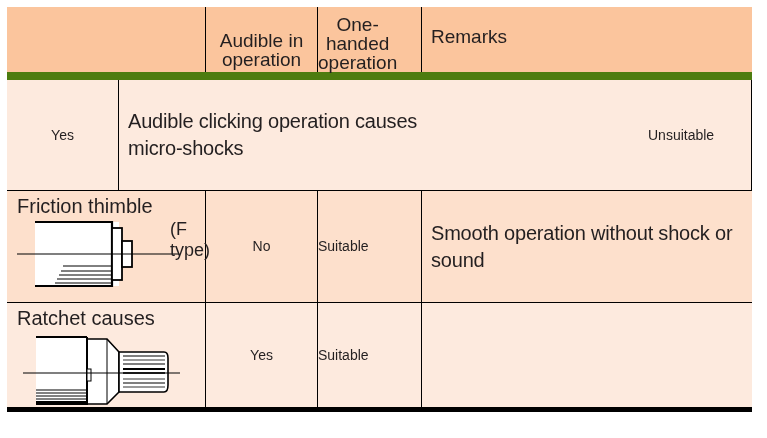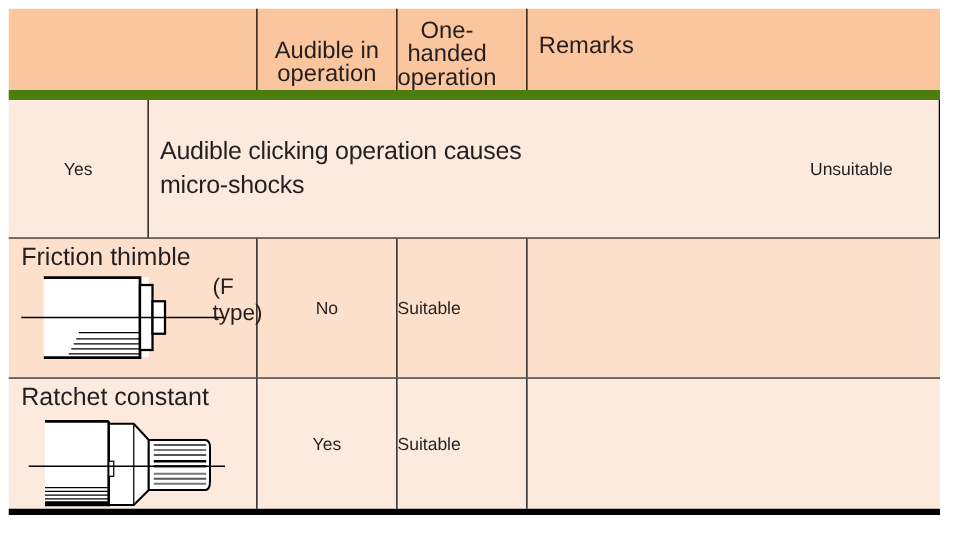--- a/index.html
+++ b/index.html
@@ -69,20 +69,23 @@
       </svg>
       <span class="name">Friction thimble</span>
       <span class="ftype">(F type)</span>
     </div>
     <div class="c c1">
         <span class="val">No</span>
       </div>
     <div class="c c2">
         <span class="val">Suitable</span>
       </div>
+    <div class="c c3">
+      <div class="remark"><span>Smooth operation without shock or</span><br><span>sound</span></div>
+    </div>
   </div>
 
   <div class="row r3">
     <div class="c c0">
       <svg class="ill" width="199" height="109">
         <rect x="29" y="34" width="51" height="68" fill="#fff"></rect>
         <line x1="29" y1="34" x2="80" y2="34" stroke="#000" stroke-width="2.2"></line>
         <rect x="29" y="98" width="51" height="4" fill="#000"></rect>
         <line x1="29" y1="87" x2="80" y2="87" stroke="#000" stroke-width="1"></line>
         <line x1="29" y1="90" x2="80" y2="90" stroke="#000" stroke-width="1"></line>
@@ -96,21 +99,21 @@
         <line x1="116" y1="53" x2="158" y2="53" stroke="#555" stroke-width="1.5"></line>
         <line x1="116" y1="57" x2="158" y2="57" stroke="#777" stroke-width="1.5"></line>
         <line x1="116" y1="61" x2="158" y2="61" stroke="#555" stroke-width="1.5"></line>
         <line x1="116" y1="66" x2="158" y2="66" stroke="#000" stroke-width="2"></line>
         <line x1="116" y1="70" x2="158" y2="70" stroke="#333" stroke-width="2"></line>
         <line x1="116" y1="76" x2="158" y2="76" stroke="#777" stroke-width="1.5"></line>
         <line x1="116" y1="80" x2="158" y2="80" stroke="#555" stroke-width="1.5"></line>
         <line x1="116" y1="84" x2="158" y2="84" stroke="#777" stroke-width="1.5"></line>
         <line x1="16" y1="70" x2="173" y2="70" stroke="#000" stroke-width="1.2"></line>
       </svg>
-      <span class="name">Ratchet constant</span>
+      <span class="name">Ratchet causes</span>
     </div>
     <div class="c c1">
         <span class="val">Yes</span>
       </div>
     <div class="c c2">
         <span class="val">Suitable</span>
       </div>
   </div>
 
 </div>

